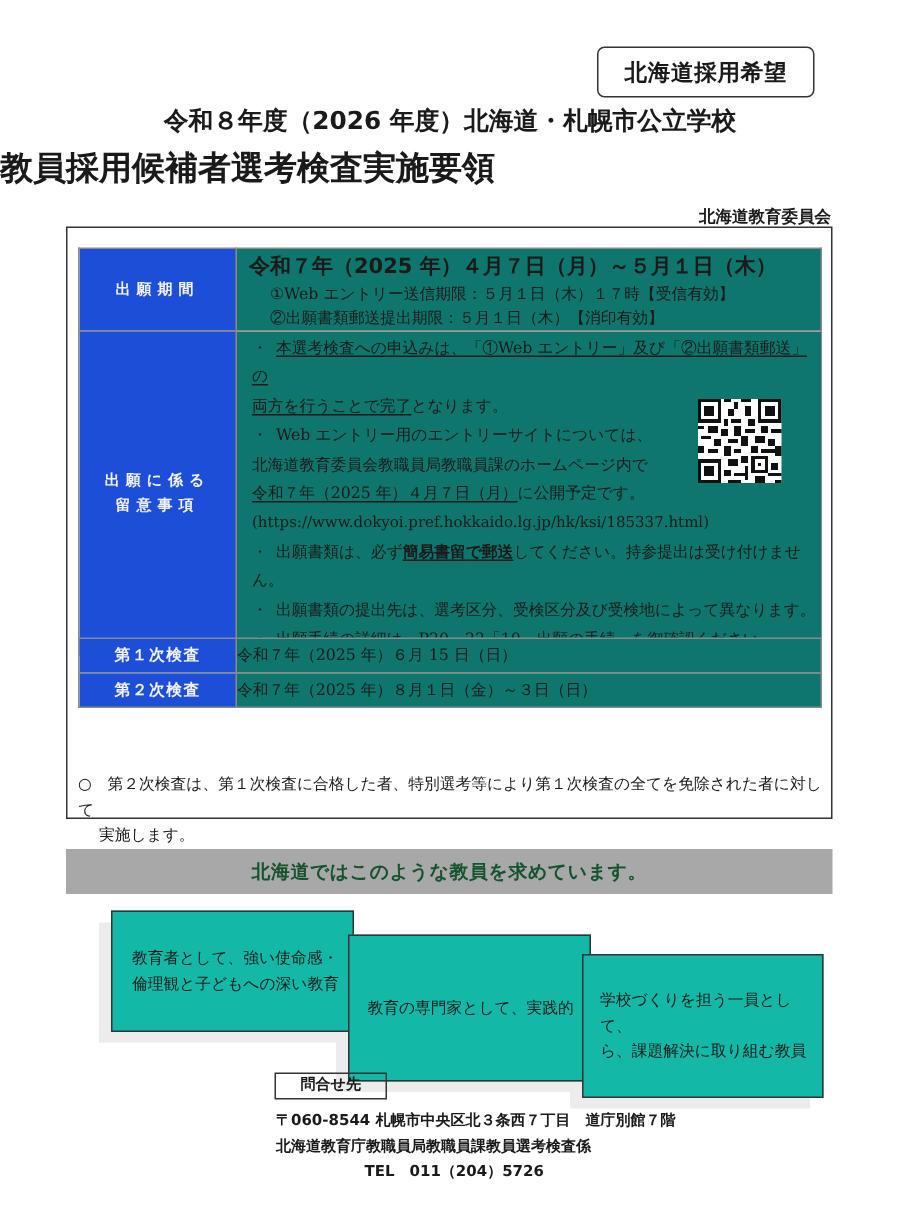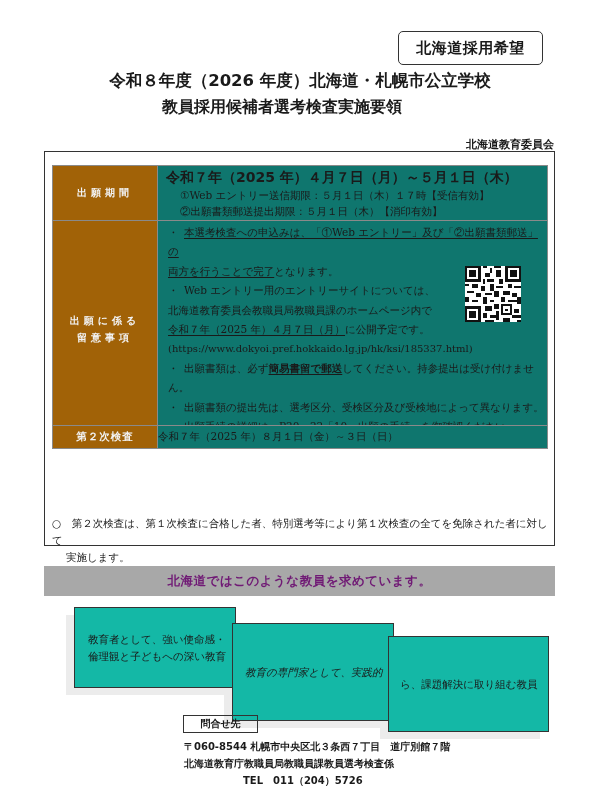--- a/index.html
+++ b/index.html
@@ -5,46 +5,46 @@
   html, body { margin:0; padding:0; background:#ffffff; }
   body { width:600px; height:807px; position:relative; overflow:hidden;
          font-family: "DejaVu Sans", "Liberation Sans", sans-serif; color:#1a1a1a; }
   .abs { position:absolute; }
   .serif { font-family: "DejaVu Serif", "Liberation Serif", serif; }
 
   .badge { left:398px; top:31px; width:145px; height:34px; border:1.5px solid #333;
            border-radius:5px; box-sizing:border-box; display:flex; align-items:center;
            justify-content:center; font-size:15px; font-weight:bold; letter-spacing:0.5px; }
   .title1 { left:0; top:70px; width:600px; text-align:center; font-size:16.5px; font-weight:bold; }
-  .title2 { left:0; top:97px; width:564px; text-align:center; font-size:16px; font-weight:bold; }
+  .title2 { left:0; top:97px; width:564px; text-align:left; font-size:22px; font-weight:bold; }
   .org { right:46px; top:137px; font-size:11px; font-weight:bold; }
 
   .frame { left:44px; top:151px; width:511px; height:395px; border:1.5px solid #333; box-sizing:border-box; }
 
   table.info { position:absolute; border-collapse:collapse; }
   table.info td { border:1px solid #8a8a8a; padding:0; vertical-align:middle; }
-  td.head { background:#a16207; color:#f2f2f2; font-size:10px; font-weight:bold;
+  td.head { background:#1d4ed8; color:#f2f2f2; font-size:10px; font-weight:bold;
             text-align:center; letter-spacing:4px; width:104px; }
   td.body { background:#0f766e; }
 
   .t1 { left:52px; top:165px; width:496px; }
   .t2 { left:52px; top:425px; width:496px; }
 
   .period-main { font-size:14px; font-weight:bold; padding:2px 0 0 8px; }
   .period-sub { font-size:10.5px; padding:2px 0 0 22px; }
   .bullet-line { font-size:10.5px; line-height:19.4px; padding-left:10px; }
   .dot { display:inline-block; width:16px; }
   u { text-decoration:underline; text-underline-offset:2px; }
 
   .exam-cell { font-size:10.5px; padding-left:10px; height:22px; }
   .exam-head { letter-spacing:1px !important; font-size:10.5px !important; }
 
   .note { left:52px; top:515px; width:500px; font-size:10.5px; line-height:17px; }
 
-  .band { left:44px; top:566px; width:511px; height:30px; background:#a8a8a8; color:#701a75;
+  .band { left:44px; top:566px; width:511px; height:30px; background:#a8a8a8; color:#14532d;
           font-size:12.5px; font-weight:bold; display:flex; align-items:center; justify-content:center; letter-spacing:0.5px; }
 
   .card-shadow { background:#ececec; }
   .card { background:#14b8a6; border:1px solid #333; box-sizing:border-box; font-size:10.5px; line-height:17px;
           display:flex; align-items:center; }
   .card span { display:block; }
 
   .inq-label { left:183px; top:715px; width:75px; height:18px; border:1px solid #333; box-sizing:border-box;
                font-size:10px; font-weight:bold; text-align:center; line-height:16px; }
   .inq-line { font-size:10px; font-weight:bold; }
@@ -157,20 +157,24 @@
       <rect x="22" y="19" width="2" height="2"></rect>
       <rect x="21" y="22" width="4" height="1"></rect>
       <rect x="9" y="24" width="4" height="1"></rect>
       <rect x="17" y="23" width="3" height="2"></rect>
       <rect x="23" y="24" width="2" height="1"></rect>
   </g>
 </svg>
 
 <table class="info t2">
   <tbody>
+      <tr>
+    <td class="head exam-head">第１次検査</td>
+    <td class="body exam-cell serif">令和７年（2025 年）６月 15 日（日）</td>
+  </tr>
   <tr>
     <td class="head exam-head">第２次検査</td>
     <td class="body exam-cell serif">令和７年（2025 年）８月１日（金）～３日（日）</td>
   </tr>
 </tbody>
   </table>
 
 <div class="abs note serif">
   <div><span>○</span>　<span>第２次検査は、第１次検査に合格した者、特別選考等により第１次検査の全てを免除された者に対して</span></div>
   <div style="padding-left:14px;">実施します。</div>
@@ -181,27 +185,28 @@
 <div class="abs card-shadow" style="left:66px; top:615px; width:161px; height:80px;"></div>
 <div class="abs card-shadow" style="left:224px; top:631px; width:161px; height:97px;"></div>
 <div class="abs card-shadow" style="left:380px; top:644px; width:160px; height:95px;"></div>
 
 <div class="abs card serif" style="left:74px; top:607px; width:162px; height:81px; padding-left:13px;">
   <div>
     <span>教育者として、強い使命感・</span>
     <span>倫理観と子どもへの深い教育</span>
   </div>
 </div>
-<div class="abs card serif" style="left:232px; top:623px; width:162px; height:98px; padding-left:12px;font-style:italic;">
+<div class="abs card serif" style="left:232px; top:623px; width:162px; height:98px; padding-left:12px;">
   <div>
     <span>教育の専門家として、実践的</span>
   </div>
 </div>
 <div class="abs card serif" style="left:388px; top:636px; width:161px; height:96px; padding-left:11px;">
   <div>
+    <span>学校づくりを担う一員として、</span>
     <span>ら、課題解決に取り組む教員</span>
   </div>
 </div>
 
 <div class="abs inq-label">問合せ先</div>
 <div class="abs inq-line" style="left:184px; top:740px;">〒060-8544 札幌市中央区北３条西７丁目　道庁別館７階</div>
 <div class="abs inq-line" style="left:184px; top:757px;">北海道教育庁教職員局教職員課教員選考検査係</div>
 <div class="abs inq-line" style="left:243px; top:774px;">TEL　011（204）5726</div>
 
 </body></html>

